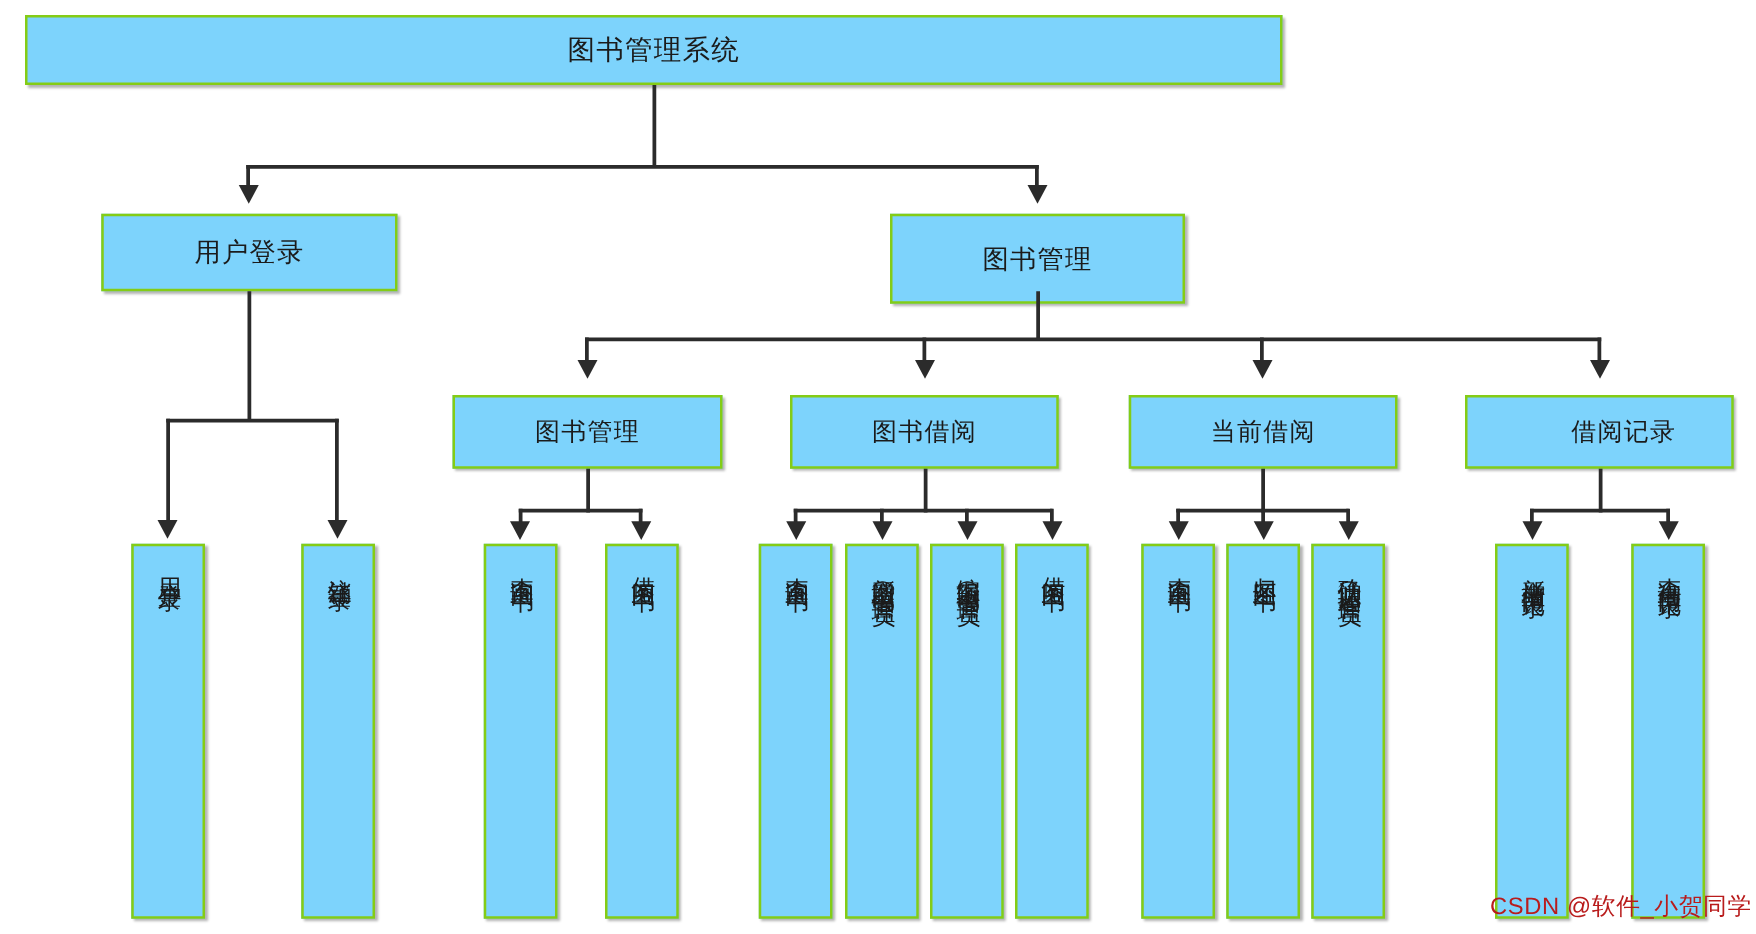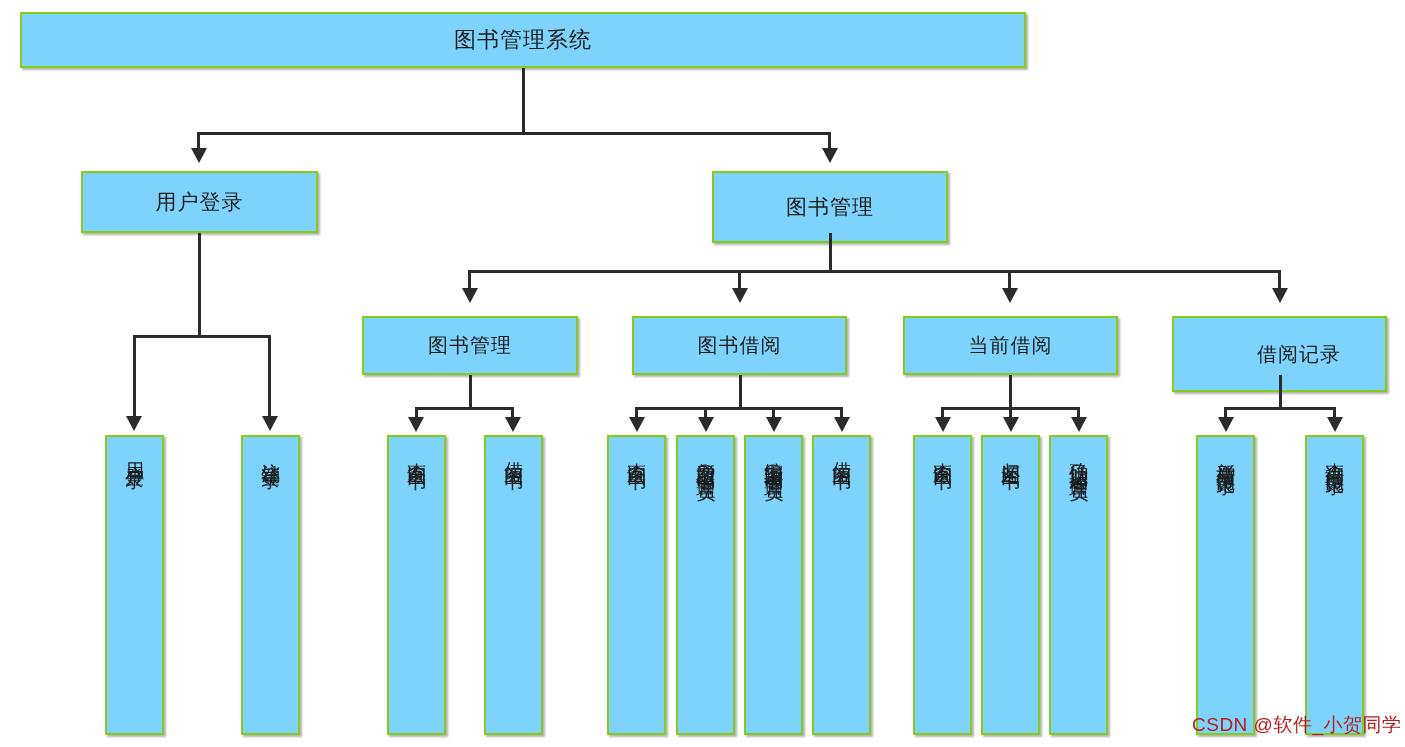--- a/index.html
+++ b/index.html
@@ -122,21 +122,21 @@
 
   <div class="node level3" style="left:362px;top:316px;width:216px;height:59px;">
     <span>图书管理</span>
   </div>
   <div class="node level3" style="left:903px;top:316px;width:215px;height:59px;">
     <span>当前借阅</span>
   </div>
   <div class="node level3" style="left:632px;top:316px;width:215px;height:59px;">
     <span>图书借阅</span>
   </div>
-  <div class="node level3" style="left:1172px;top:316px;width:215px;height:76px;padding-left:39px;">
+  <div class="node level3" style="left:1172px;top:316px;width:215px;height:59px;padding-left:39px;">
     <span>借阅记录</span>
   </div>
 
   <div class="vline" style="left:469px;top:375px;width:3px;height:35px;"></div>
   <div class="hline" style="left:415px;top:407px;width:99px;height:3px;"></div>
   <div class="vline" style="left:415px;top:407px;width:3px;height:12px;"></div>
   <div class="arrow" style="left:408px;top:417px;"></div>
   <div class="vline" style="left:511px;top:407px;width:3px;height:12px;"></div>
   <div class="arrow" style="left:505px;top:417px;"></div>
 

